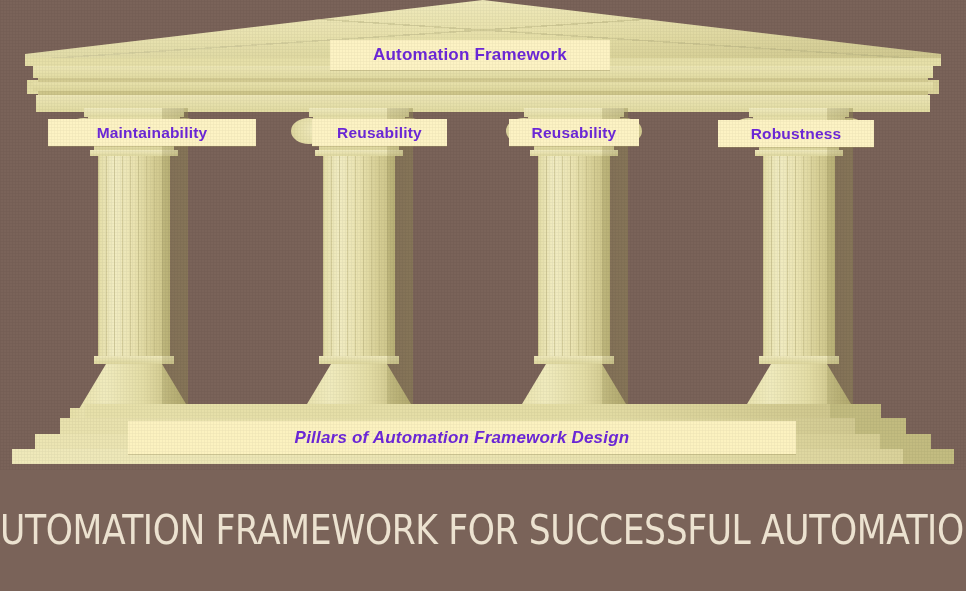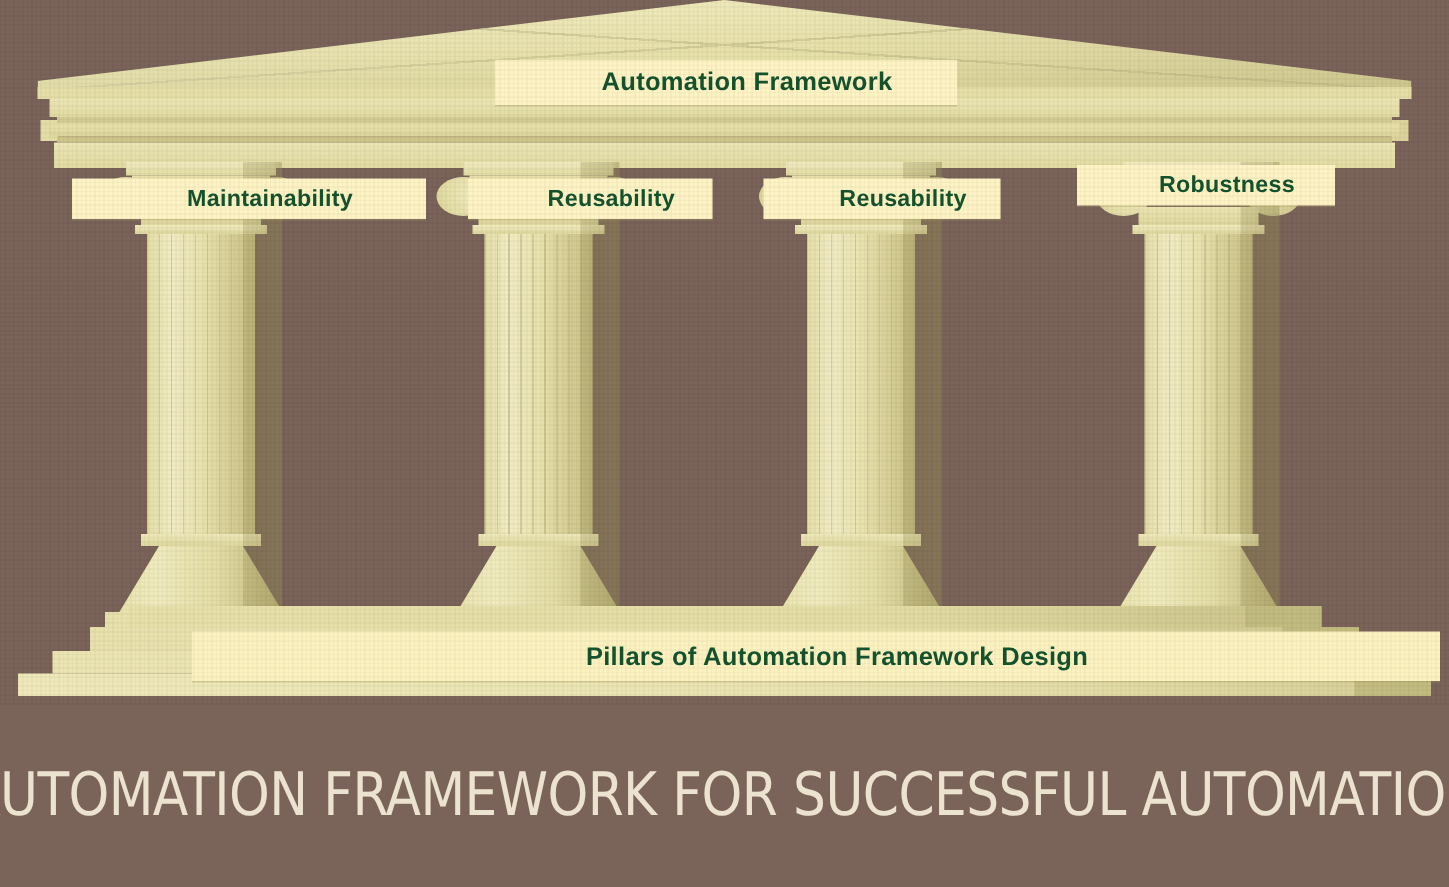--- a/index.html
+++ b/index.html
@@ -114,39 +114,39 @@
   .step-shadow{position:absolute;background:#c0b87c;opacity:.85;}
   .ss1{left:830px; top:404px; width:51px;  height:14px;}
   .ss2{left:855px; top:418px; width:51px;  height:16px;}
   .ss3{left:880px; top:434px; width:51px;  height:15px;}
   .ss4{left:903px; top:449px; width:51px;  height:15px;}
 
   
   .plate{
     position:absolute;
     background:#fdf3c4;
-    color:#14532d;
+    color:#6d28d9;
     font-weight:bold;
     display:flex;align-items:center;justify-content:center;
     letter-spacing:.2px;
     box-shadow:0 1px 0 rgba(160,150,95,.35);
-    padding-left:28px;
   }
   .plate-title{
     left:330px;top:40px;width:280px;height:30px;font-size:17px;
   }
   .plate-col{height:27px;font-size:15.5px;}
   .pc1{left:48px;  top:119px; width:208px;}
   .pc2{left:312px; top:119px; width:135px;}
   .pc3{left:509px; top:119px; width:130px;}
-  .pc4{left:718px; top:110px; width:144px;}
+  .pc4{left:718px; top:120px; width:156px;}
 
   .plate-banner{
-    left:128px;top:421px;width:804px;height:33px;font-size:17px;
+    left:128px;top:421px;width:668px;height:33px;font-size:17px;
     background:#fcf2c0;
+    font-style:italic;
   }
   .orn{
     position:absolute;top:424px;width:46px;height:27px;opacity:.45;
   }
   .orn svg{display:block;}
   .orn-l{left:195px;}
   .orn-r{left:672px;}
 
   
   .caption{

